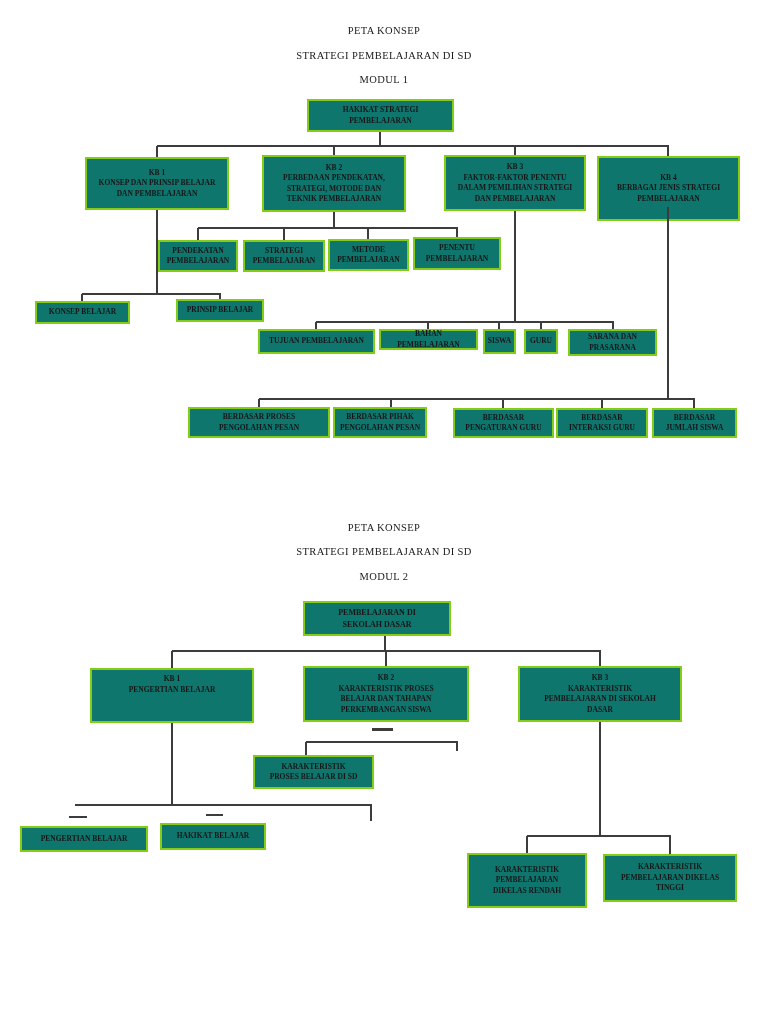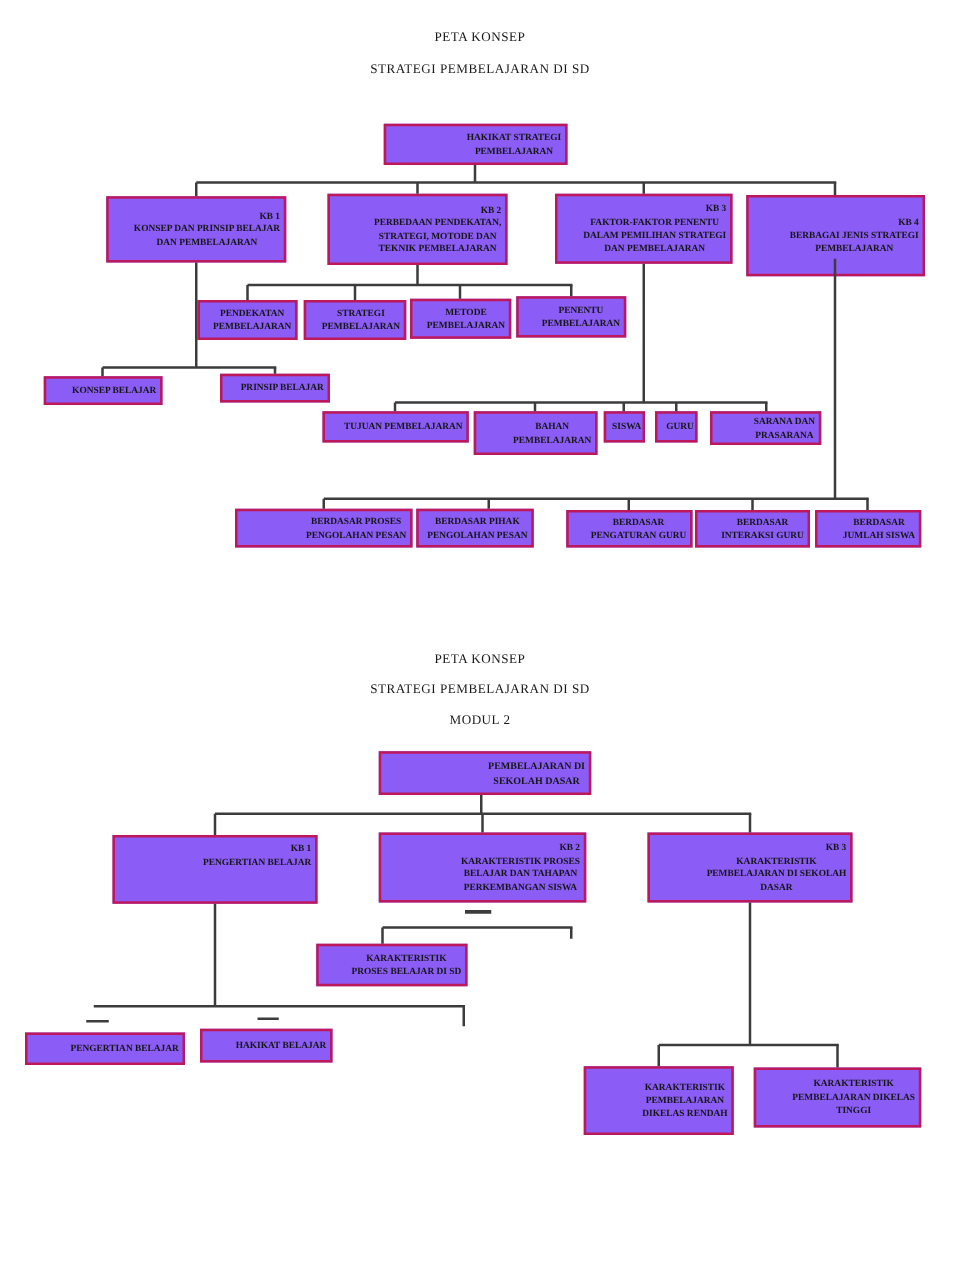--- a/index.html
+++ b/index.html
@@ -1,36 +1,37 @@
 <!DOCTYPE html>
 <html><head>
 <meta charset="utf-8">
 <style>
   html,body{margin:0;padding:0;background:#ffffff;}
   #page{position:relative;width:768px;height:1024px;background:#ffffff;overflow:hidden;
         font-family:"Liberation Serif",serif;}
   .hd{position:absolute;left:0;width:768px;text-align:center;
       font:10.5px "Liberation Serif",serif;color:#1a1a1a;letter-spacing:.4px;}
-  .bx{position:absolute;box-sizing:border-box;border:2px solid #be185d;background:#8b5cf6;
-      display:flex;flex-direction:column;align-items:flex-end;justify-content:center;
+  .bx{position:absolute;box-sizing:border-box;border:2px solid #84cc16;background:#0f766e;
+      display:flex;flex-direction:column;align-items:center;justify-content:center;
       text-align:center;font:bold 7.5px/1.4 "Liberation Serif",serif;color:#161616;
       white-space:pre-line;padding:1px 3px;}
   .bx .code{display:block;}
   .bx .ttl{display:block;}
   .top{justify-content:flex-start;padding-top:4px;}
   .ln{position:absolute;background:#3c3c3c;}
   .dash{position:absolute;background:#3c3c3c;}
 </style>
 </head>
 <body>
 
 <div id="page">
 
   <div class="hd" style="top:25px">PETA KONSEP</div>
   <div class="hd" style="top:50px">STRATEGI PEMBELAJARAN DI SD</div>
+  <div class="hd" style="top:74px">MODUL 1</div>
 
   <div class="bx" style="left:307px;top:99px;width:147px;height:33px;font-size:7.5px"><span class="ttl">HAKIKAT STRATEGI
 PEMBELAJARAN</span></div>
 
   <div class="bx" style="left:85px;top:157px;width:144px;height:53px">
     <span class="code">KB 1</span>
     <span class="ttl">KONSEP DAN PRINSIP BELAJAR
 DAN PEMBELAJARAN</span></div>
 
   <div class="bx" style="left:262px;top:155px;width:144px;height:57px">
@@ -56,21 +57,21 @@
 PEMBELAJARAN</span></div>
   <div class="bx" style="left:328px;top:239px;width:81px;height:32px"><span class="ttl">METODE
 PEMBELAJARAN</span></div>
   <div class="bx" style="left:413px;top:237px;width:88px;height:33px"><span class="ttl">PENENTU
 PEMBELAJARAN</span></div>
 
   <div class="bx" style="left:35px;top:301px;width:95px;height:23px"><span class="ttl">KONSEP BELAJAR</span></div>
   <div class="bx" style="left:176px;top:299px;width:88px;height:23px"><span class="ttl">PRINSIP BELAJAR</span></div>
 
   <div class="bx" style="left:258px;top:329px;width:117px;height:25px"><span class="ttl">TUJUAN PEMBELAJARAN</span></div>
-  <div class="bx" style="left:379px;top:329px;width:99px;height:35px"><span class="ttl">BAHAN
+  <div class="bx" style="left:379px;top:329px;width:99px;height:21px"><span class="ttl">BAHAN
 PEMBELAJARAN</span></div>
   <div class="bx" style="left:483px;top:329px;width:33px;height:25px;padding:1px"><span class="ttl">SISWA</span></div>
   <div class="bx" style="left:524px;top:329px;width:34px;height:25px;padding:1px"><span class="ttl">GURU</span></div>
   <div class="bx" style="left:568px;top:329px;width:89px;height:27px"><span class="ttl">SARANA DAN
 PRASARANA</span></div>
 
   <div class="bx" style="left:188px;top:407px;width:142px;height:31px"><span class="ttl">BERDASAR PROSES
 PENGOLAHAN PESAN</span></div>
   <div class="bx" style="left:333px;top:407px;width:94px;height:31px"><span class="ttl">BERDASAR PIHAK
 PENGOLAHAN PESAN</span></div>
@@ -78,21 +79,21 @@
 PENGATURAN GURU</span></div>
   <div class="bx" style="left:556px;top:408px;width:92px;height:30px"><span class="ttl">BERDASAR
 INTERAKSI GURU</span></div>
   <div class="bx" style="left:652px;top:408px;width:85px;height:30px"><span class="ttl">BERDASAR
 JUMLAH SISWA</span></div>
 
   <div class="hd" style="top:522px">PETA KONSEP</div>
   <div class="hd" style="top:546px">STRATEGI PEMBELAJARAN DI SD</div>
   <div class="hd" style="top:571px">MODUL 2</div>
 
-  <div class="bx" style="left:303px;top:601px;width:170px;height:35px;font-size:8px"><span class="ttl">PEMBELAJARAN DI
+  <div class="bx" style="left:303px;top:601px;width:148px;height:35px;font-size:8px"><span class="ttl">PEMBELAJARAN DI
 SEKOLAH DASAR</span></div>
 
   <div class="bx top" style="left:90px;top:668px;width:164px;height:55px">
     <span class="code">KB 1</span>
     <span class="ttl">PENGERTIAN BELAJAR</span></div>
 
   <div class="bx" style="left:303px;top:666px;width:166px;height:56px">
     <span class="code">KB 2</span>
     <span class="ttl">KARAKTERISTIK PROSES
 BELAJAR DAN TAHAPAN

